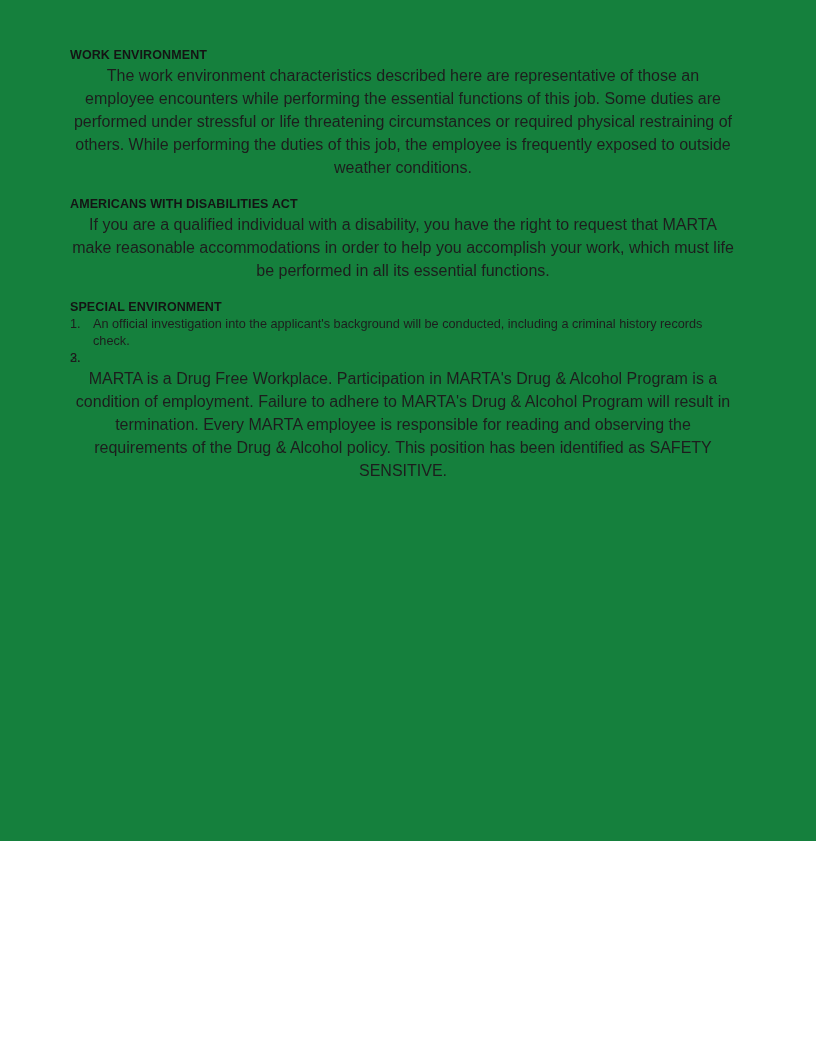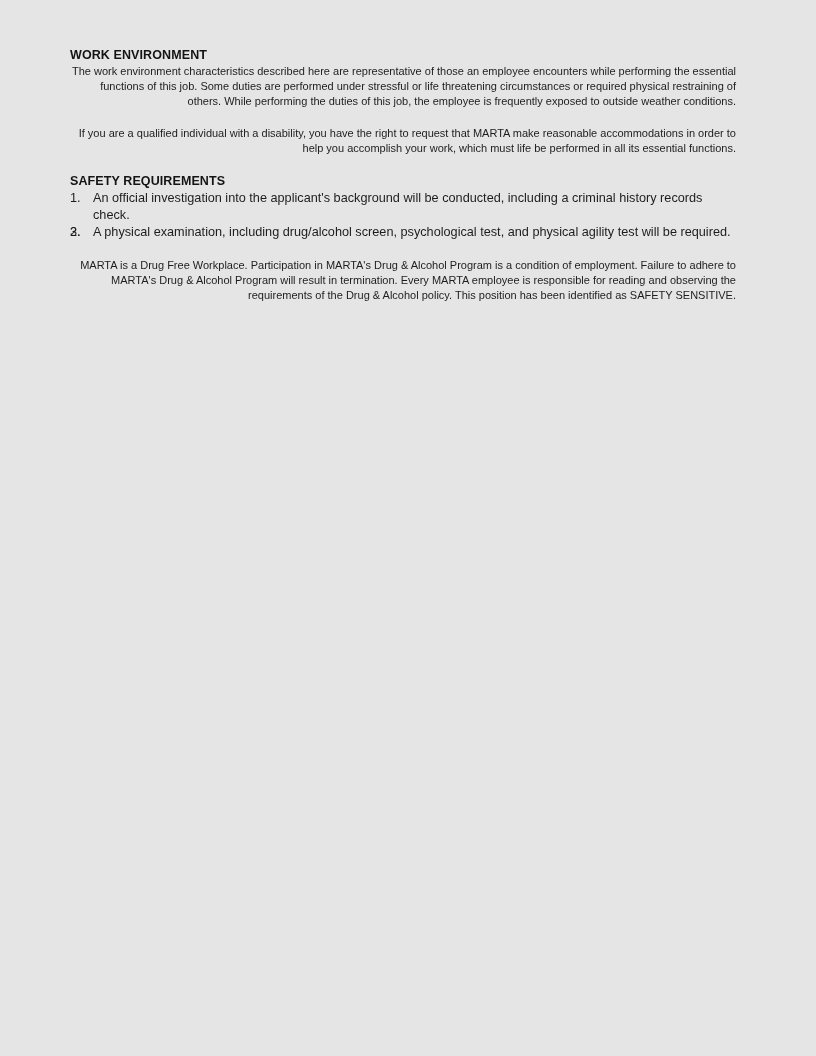--- a/index.html
+++ b/index.html
@@ -11,22 +11,22 @@
   body {
     width: 816px;
     height: 1056px;
     font-family: "Liberation Sans", sans-serif;
     color: #1a1a1a;
     -webkit-font-smoothing: antialiased;
   }
   .page {
     position: relative;
     width: 816px;
-    height: 1056px;
-    background: #e5e5e5;
+    height: 841px;
+    background: #15803d;
     box-sizing: border-box;
     overflow: hidden;
     text-decoration: underline;
   }
   .content {
     position: absolute;
     left: 70px;
     top: 47px;
     width: 666px;
   }
@@ -38,24 +38,24 @@
   }
   .heading {
     font-size: 12.5px;
     line-height: 17px;
     font-weight: bold;
     letter-spacing: 0.1px;
     margin: 0;
     color: #141414;
   }
   .para {
-    font-size: 11px;
-    line-height: 15px;
+    font-size: 16px;
+    line-height: 23px;
     margin: 0;
-    text-align: right;
+    text-align: center;
     color: #1d1d1d;
   }
   ol.req-list {
     list-style: none;
     margin: 0;
     padding: 0;
   }
   ol.req-list > li {
     position: relative;
     padding-left: 23px;
@@ -82,36 +82,36 @@
 
 <div class="page">
   <div class="content">
 
     <div class="section">
       <div class="heading">WORK ENVIRONMENT</div>
       <p class="para">The work environment characteristics described here are representative of those an employee encounters while performing the essential functions of this job. Some duties are performed under stressful or life threatening circumstances or required physical restraining of others. While performing the duties of this job, the employee is frequently exposed to outside weather conditions.</p>
     </div>
 
     <div class="section">
+      <div class="heading">AMERICANS WITH DISABILITIES ACT</div>
       <p class="para">If you are a qualified individual with a disability, you have the right to request that MARTA make reasonable accommodations in order to help you accomplish your work, which must life be performed in all its essential functions.</p>
     </div>
 
     <div class="section">
-      <div class="heading">SAFETY REQUIREMENTS</div>
+      <div class="heading">SPECIAL ENVIRONMENT</div>
       <ol class="req-list">
         <li>
           <span class="num">1.</span>
           <span class="txt">An official investigation into the applicant's background will be conducted, including a criminal history records check.</span>
         </li>
         <li>
           <span class="num">2.</span>
         </li>
         <li>
           <span class="num">3.</span>
-          <span class="txt">A physical examination, including drug/alcohol screen, psychological test, and physical agility test will be required.</span>
         </li>
       </ol>
     </div>
 
     <p class="para spacer-para">MARTA is a Drug Free Workplace. Participation in MARTA's Drug &amp; Alcohol Program is a condition of employment. Failure to adhere to MARTA's Drug &amp; Alcohol Program will result in termination. Every MARTA employee is responsible for reading and observing the requirements of the Drug &amp; Alcohol policy. This position has been identified as SAFETY SENSITIVE.</p>
 
   </div>
 </div>
 
 </body></html>

